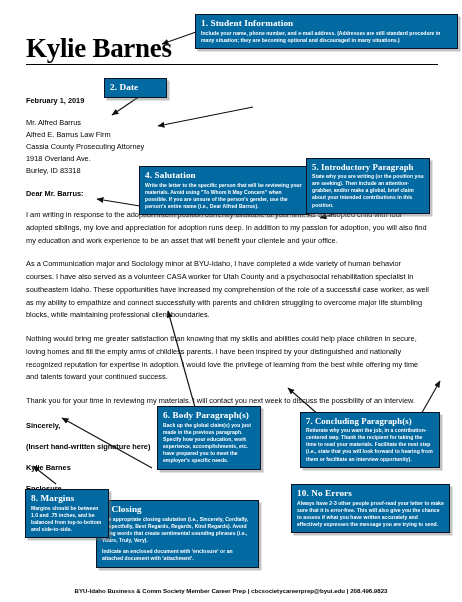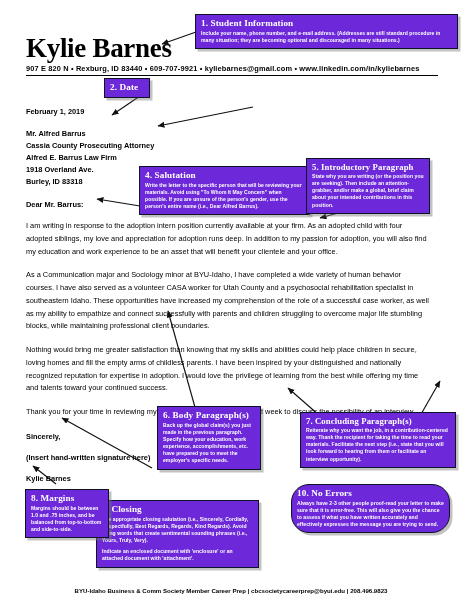--- a/index.html
+++ b/index.html
@@ -47,21 +47,21 @@
   }
   .date {
     font-size: 7.4px;
     font-weight: bold;
     color: #000;
     margin-top: 31px;
   }
   .addr-block {
     margin-top: 12px;
     font-size: 7.4px;
-    font-weight: bold;
+    font-weight: normal;
     line-height: 1.62;
     color: #000;
   }
   .salute {
     margin-top: 12px;
     font-size: 7.4px;
     font-weight: bold;
     color: #000;
   }
   .para {
@@ -103,21 +103,21 @@
     width: 462px;
     text-align: center;
     font-size: 6.1px;
     font-weight: bold;
     color: #000;
   }
 
   
   .callout {
     position: absolute;
-    background: #6d28d9;
+    background: #0369a1;
     border: 1.2px solid #0d1524;
     box-shadow: 2.5px 2.5px 0 rgba(120,120,120,0.45);
     padding: 3px 5px 4px 5px;
     color: #ffffff;
   }
   .callout .c-title {
     font-family: "Liberation Serif", serif;
     font-weight: bold;
     font-size: 9.2px;
     line-height: 1.15;
@@ -143,29 +143,28 @@
 </style>
 </head>
 <body>
 
 <div id="page">
 
   <div class="letter">
 
     <div class="name">Kylie Barnes</div>
 
-    <div class="contact-line">907 E 820 N • Rexburg, ID 83440 • 609-707-9921 • kyliebarnes@gmail.com • www.linkedin.com/in/kyliebarnes</div>
     <div class="rule"></div>
 
     <div class="date">February 1, 2019</div>
 
     <div class="addr-block">
       <div>Mr. Alfred Barrus</div>
+      <div>Alfred E. Barrus Law Firm</div>
       <div>Cassia County Prosecuting Attorney</div>
-      <div>Alfred E. Barrus Law Firm</div>
       <div>1918 Overland Ave.</div>
       <div>Burley, ID 83318</div>
     </div>
 
     <div class="salute">Dear Mr. Barrus:</div>
 
     <div class="para">I am writing in response to the adoption intern position currently available at your firm. As an adopted child with four adopted siblings, my love and appreciation for adoption runs deep. In addition to my passion for adoption, you will also find my education and work experience to be an asset that will benefit your clientele and your office.</div>
     <div class="para">As a Communication major and Sociology minor at BYU-Idaho, I have completed a wide variety of human behavior courses. I have also served as a volunteer CASA worker for Utah County and a psychosocial rehabilitation specialist in southeastern Idaho. These opportunities have increased my comprehension of the role of a successful case worker, as well as my ability to empathize and connect successfully with parents and children struggling to overcome major life stumbling blocks, while maintaining professional client boundaries.</div>
     <div class="para">Nothing would bring me greater satisfaction than knowing that my skills and abilities could help place children in secure, loving homes and fill the empty arms of childless parents. I have been inspired by your distinguished and nationally recognized reputation for expertise in adoption. I would love the privilege of learning from the best while offering my time and talents toward your continued success.</div>
     <div class="para">Thank you for your time in reviewing my materials. I will contact you next week to discuss the possibility of an interview.</div>
@@ -203,54 +202,54 @@
     <line x1="152" y1="468" x2="62" y2="418" stroke="#111" stroke-width="1.15" marker-end="url(#ah)"></line>
 
     <line x1="56" y1="484" x2="33" y2="466" stroke="#111" stroke-width="1.15" marker-end="url(#ah)"></line>
   </svg>
 
   <div class="callout" style="left:195px; top:14px; width:263px;">
     <div class="c-title">1. Student Information</div>
     <div class="c-body">Include your name, phone number, and e-mail address. (Addresses are still standard procedure in many situation; they are becoming optional and discouraged in many situations.)</div>
   </div>
 
-  <div class="callout" style="left:104px; top:78px; width:46px; padding-bottom:3px;">
+  <div class="callout" style="left:104px; top:78px; width:63px; padding-bottom:3px;">
     <div class="c-title">2. Date</div>
   </div>
 
 
   <div class="callout" style="left:139px; top:166px; width:171px;">
     <div class="c-title">4. Salutation</div>
     <div class="c-body">Write the letter to the specific person that will be reviewing your materials. Avoid using "To Whom It May Concern" when possible. If you are unsure of the person's gender, use the person's entire name (i.e., Dear Alfred Barrus).</div>
   </div>
 
   <div class="callout" style="left:306px; top:158px; width:124px;">
     <div class="c-title" style="font-size:8.7px;">5. Introductory Paragraph</div>
     <div class="c-body">State why you are writing (or the position you are seeking). Then include an attention-grabber, and/or make a global, brief claim about your intended contributions in this position.</div>
   </div>
 
   <div class="callout" style="left:157px; top:406px; width:104px;">
     <div class="c-title">6. Body Paragraph(s)</div>
     <div class="c-body">Back up the global claim(s) you just made in the previous paragraph. Specify how your education, work experience, accomplishments, etc. have prepared you to meet the employer's specific needs.</div>
   </div>
 
-  <div class="callout" style="left:300px; top:412px; width:156px;">
+  <div class="callout" style="left:300px; top:412px; width:140px;">
     <div class="c-title" style="font-size:8.7px;">7. Concluding Paragraph(s)</div>
     <div class="c-body">Reiterate why you want the job, in a contribution-centered way. Thank the recipient for taking the time to read your materials. Facilitate the next step (i.e., state that you will look forward to hearing from them or facilitate an interview opportunity).</div>
   </div>
 
   <div class="callout" style="left:96px; top:500px; width:163px;">
     <div class="c-title">8. Closing</div>
     <div class="c-body">Use appropriate closing salutation (i.e., Sincerely, Cordially, Respectfully, Best Regards, Regards, Kind Regards). Avoid using words that create sentimental sounding phrases (i.e., Yours, Truly, Very).</div>
     <div class="c-body">Indicate an enclosed document with 'enclosure' or an attached document with 'attachment'.</div>
   </div>
 
   <div class="callout" style="left:25px; top:489px; width:84px;">
     <div class="c-title">8. Margins</div>
     <div class="c-body">Margins should be between 1.0 and .75 inches, and be balanced from top-to-bottom and side-to-side.</div>
   </div>
 
-  <div class="callout" style="left:291px; top:484px; width:159px;border-radius:18px;">
+  <div class="callout" style="left:291px; top:484px; width:159px;">
     <div class="c-title">10. No Errors</div>
     <div class="c-body">Always have 2-3 other people proof-read your letter to make sure that it is error-free. This will also give you the chance to assess if what you have written accurately and effectively expresses the message you are trying to send.</div>
   </div>
 
 </div>
 
 </body></html>

